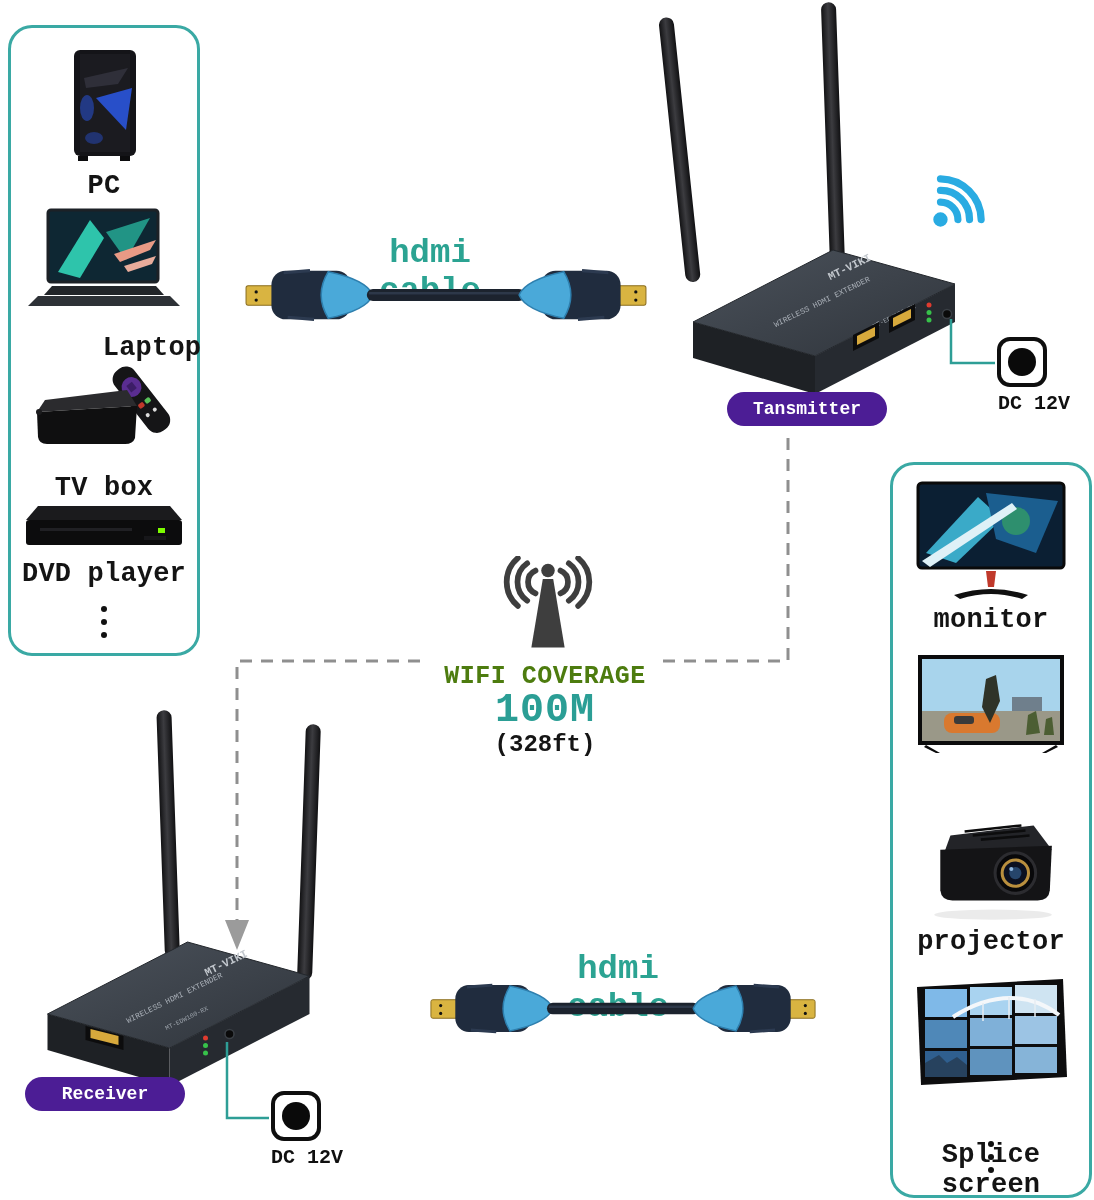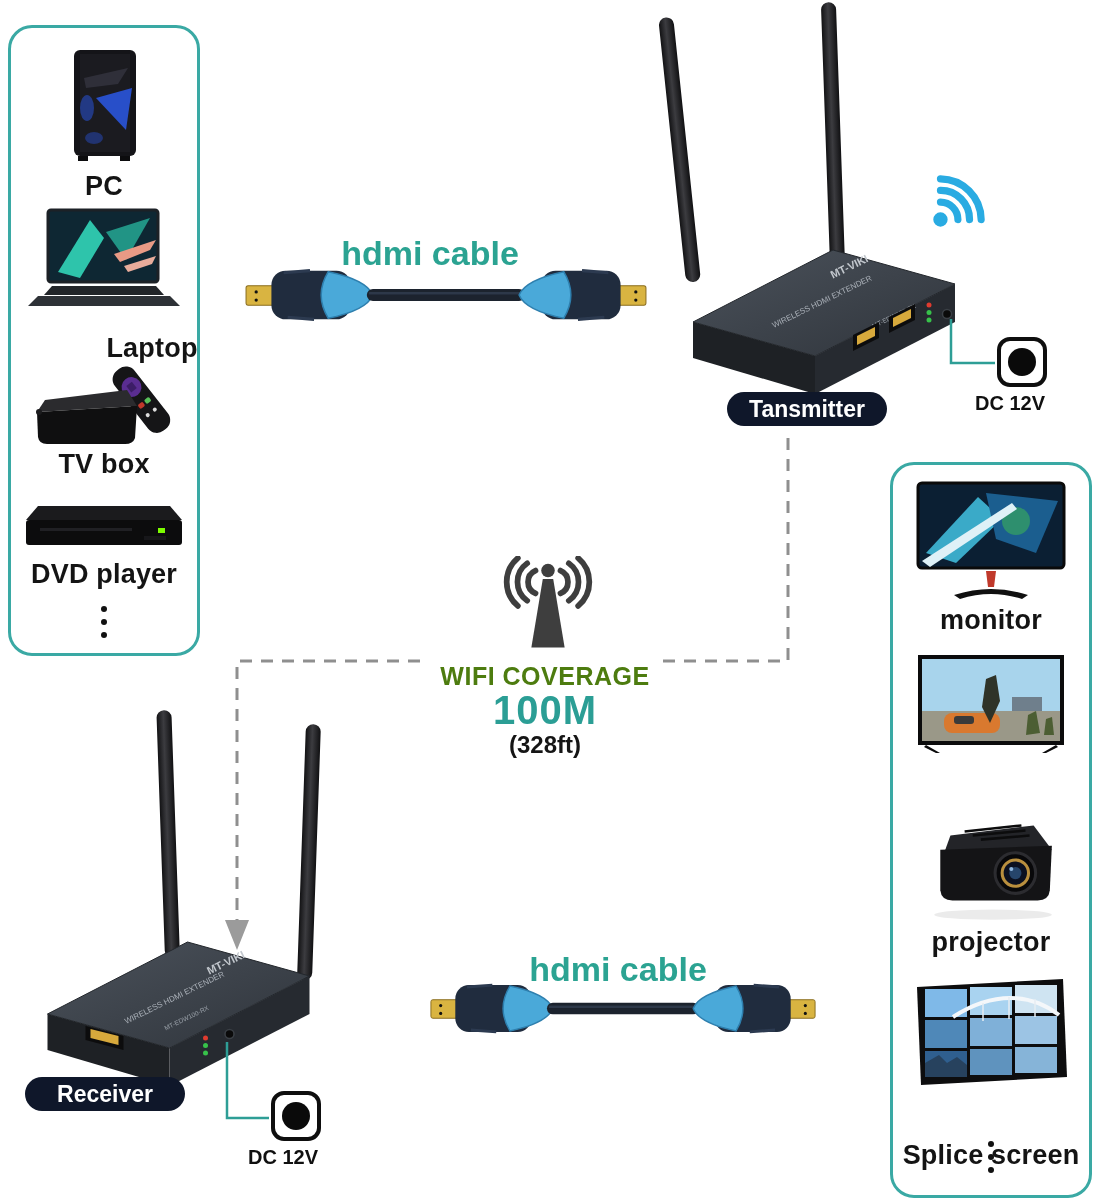--- a/index.html
+++ b/index.html
@@ -1,49 +1,49 @@
 <!DOCTYPE html>
 <html><head>
 <meta charset="utf-8">
 <style>
   html,body{margin:0;padding:0;background:#fff;}
   #canvas{position:relative;width:1094px;height:1200px;background:#ffffff;overflow:hidden;
-          font-family:Liberation Sans, sans-serif;}
+          font-family:Liberation Mono, monospace;}
   .abs{position:absolute;}
 
   
   .panel{position:absolute;border:3px solid #3AA9A4;border-radius:24px;background:#fff;}
   .item-img{position:absolute;left:50%;transform:translateX(-50%);}
   .item-label{position:absolute;left:0;width:100%;text-align:center;
               font-size:27px;font-weight:600;color:#141414;letter-spacing:.2px;}
   .dots{position:absolute;left:50%;transform:translateX(-50%);display:flex;flex-direction:column;gap:7px;align-items:center;}
   .dots i{width:6px;height:6px;border-radius:50%;background:#111;display:block;}
 
   
   .pill{position:absolute;display:flex;align-items:center;justify-content:center;
-        background:#0f172a;color:#fff;border-radius:18px;font-size:23px;font-weight:700;z-index:60;}
+        background:#4c1d95;color:#fff;border-radius:18px;font-size:18px;font-weight:700;z-index:60;}
 
   
   .cable-label{position:absolute;text-align:center;font-size:34px;font-weight:700;color:#2BA392;}
 
   
   .cov-title{position:absolute;text-align:center;font-size:25px;font-weight:700;color:#4d7c0f;letter-spacing:.5px;}
   .cov-value{position:absolute;text-align:center;font-size:40px;font-weight:700;color:#2B9E95;letter-spacing:1px;}
   .cov-sub{position:absolute;text-align:center;font-size:24px;font-weight:700;color:#151515;}
 
   
   .antenna{position:absolute;width:15px;border-radius:8px;
            background:linear-gradient(90deg,#121214,#3c3c40 45%,#101012);
            transform-origin:50% 100%;z-index:2;}
 
   
   .dc-icon{position:absolute;width:50px;height:50px;box-sizing:border-box;border:4px solid #0e0e0e;
            border-radius:13px;background:#fff;display:flex;align-items:center;justify-content:center;z-index:45;}
   .dc-icon span{width:28px;height:28px;border-radius:50%;background:#0a0a0a;display:block;}
-  .dc-label{position:absolute;text-align:left;font-size:20px;font-weight:700;color:#101010;}
+  .dc-label{position:absolute;text-align:right;font-size:20px;font-weight:700;color:#101010;}
 
   .overlay{position:absolute;left:0;top:0;z-index:40;pointer-events:none;}
   .devsvg{position:absolute;z-index:3;}
 </style>
 </head>
 <body>
 
 <div id="canvas">
 
   <div class="panel" style="left:8px;top:25px;width:186px;height:625px;">
@@ -78,21 +78,21 @@
         <rect x="109" y="20" width="7" height="8" fill="#3c1d66"></rect>
         <rect x="106" y="42" width="6" height="5" rx="1.5" fill="#c0392b"></rect>
         <rect x="114" y="42" width="6" height="5" rx="1.5" fill="#58c05a"></rect>
         <circle cx="108" cy="56" r="2" fill="#dddddd"></circle>
         <circle cx="117" cy="56" r="2" fill="#dddddd"></circle>
       </g>
       <polygon points="16,40 98,30 108,46 8,52" fill="#2b2b2e"></polygon>
       <path d="M8,52 L108,46 L106,78 Q104,84 96,84 L18,84 Q10,84 9,77 Z" fill="#0f0f10"></path>
       <circle cx="10" cy="52" r="3" fill="#1c1c1e"></circle>
     </svg>
-    <div class="item-label" style="top:421px;">TV box</div>
+    <div class="item-label" style="top:445px;">TV box</div>
 
     <svg class="item-img" style="top:470px;" width="168" height="58" viewBox="0 0 168 58">
       <polygon points="18,8 150,8 162,22 6,22" fill="#1b1b1d"></polygon>
       <rect x="6" y="22" width="156" height="25" rx="3" fill="#0c0c0d"></rect>
       <rect x="20" y="30" width="92" height="3" fill="#202024"></rect>
       <rect x="138" y="30" width="7" height="5" fill="#7CFC00"></rect>
       <rect x="124" y="38" width="22" height="4" fill="#17171a"></rect>
     </svg>
     <div class="item-label" style="top:531px;">DVD player</div>
 

